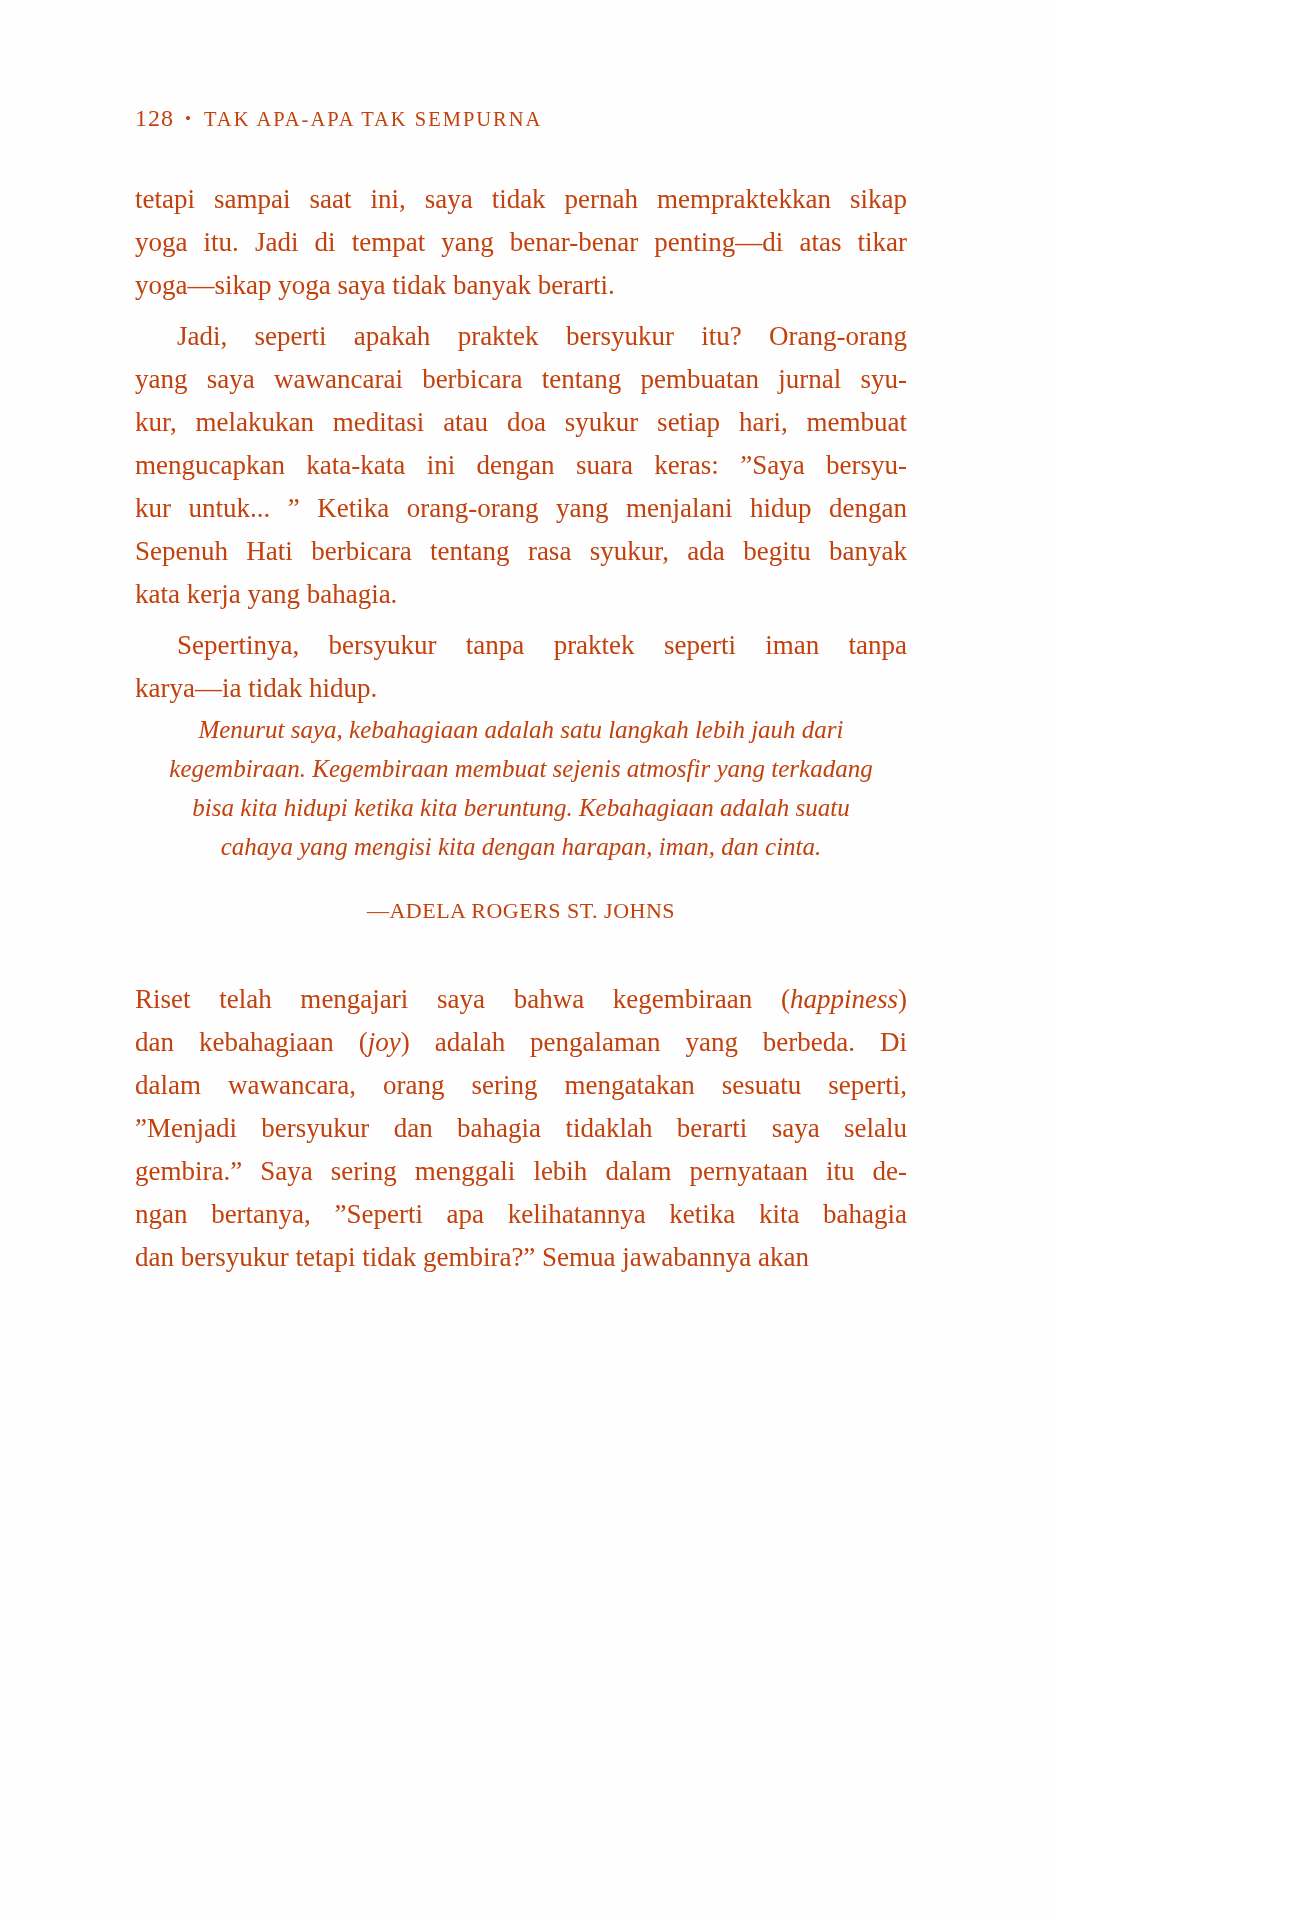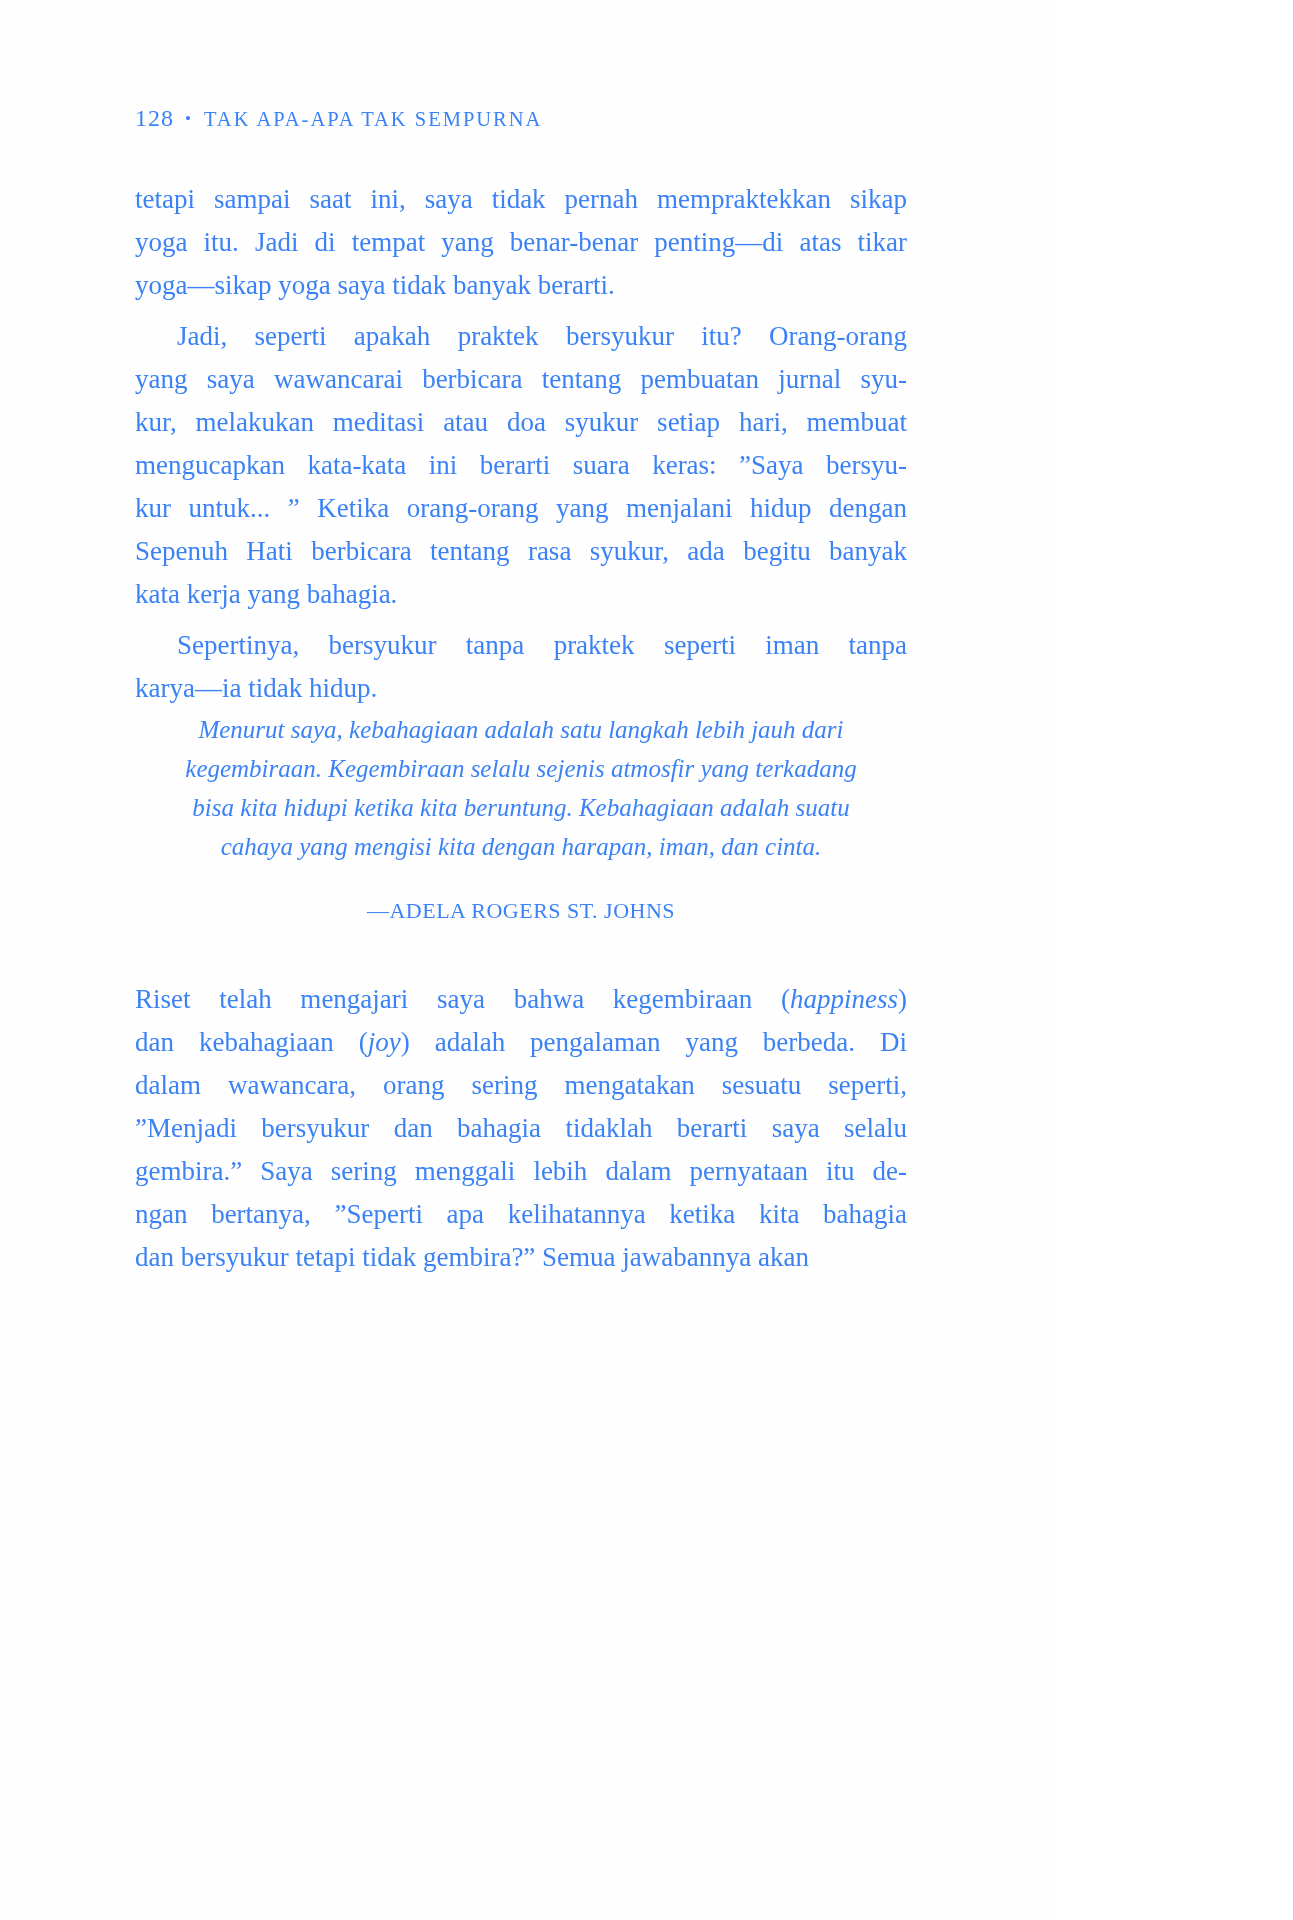--- a/index.html
+++ b/index.html
@@ -5,21 +5,21 @@
   html, body {
     margin: 0;
     padding: 0;
     background: #ffffff;
   }
   .page {
     position: relative;
     width: 1053px;
     height: 1920px;
     background: #fefefe;
-    color: #3b82f6;
+    color: #c2410c;
     font-family: "Liberation Serif", "DejaVu Serif", serif;
     box-sizing: border-box;
     padding: 105px 0 0 135px;
     overflow: hidden;
     border-radius: 8px;
   }
   .content {
     width: 772px;
   }
   .header {
@@ -96,35 +96,35 @@
     <div id="paras-top">
         <div class="para">
           <div class="line">tetapi sampai saat ini, saya tidak pernah mempraktekkan sikap</div>
           <div class="line">yoga itu. Jadi di tempat yang benar-benar penting—di atas tikar</div>
           <div class="line last">yoga—sikap yoga saya tidak banyak berarti.</div>
         </div>
         <div class="para">
           <div class="line first-indent">Jadi, seperti apakah praktek bersyukur itu? Orang-orang</div>
           <div class="line">yang saya wawancarai berbicara tentang pembuatan jurnal syu-</div>
           <div class="line">kur, melakukan meditasi atau doa syukur setiap hari, membuat</div>
-          <div class="line">mengucapkan kata-kata ini berarti suara keras: ”Saya bersyu-</div>
+          <div class="line">mengucapkan kata-kata ini dengan suara keras: ”Saya bersyu-</div>
           <div class="line">kur untuk... ” Ketika orang-orang yang menjalani hidup dengan</div>
           <div class="line">Sepenuh Hati berbicara tentang rasa syukur, ada begitu banyak</div>
           <div class="line last">kata kerja yang bahagia.</div>
         </div>
         <div class="para">
           <div class="line first-indent">Sepertinya, bersyukur tanpa praktek seperti iman tanpa</div>
           <div class="line last">karya—ia tidak hidup.</div>
         </div>
       </div>
 
 
     <div id="quote" class="quote">
         <div class="quote-line">Menurut saya, kebahagiaan adalah satu langkah lebih jauh dari</div>
-        <div class="quote-line">kegembiraan. Kegembiraan selalu sejenis atmosfir yang terkadang</div>
+        <div class="quote-line">kegembiraan. Kegembiraan membuat sejenis atmosfir yang terkadang</div>
         <div class="quote-line">bisa kita hidupi ketika kita beruntung. Kebahagiaan adalah suatu</div>
         <div class="quote-line">cahaya yang mengisi kita dengan harapan, iman, dan cinta.</div>
       </div>
 
     <div class="attribution">—ADELA ROGERS ST. JOHNS</div>
 
     <div id="paras-bottom" class="after-section">
         <div class="para">
           <div class="line">Riset telah mengajari saya bahwa kegembiraan (<i>happiness</i>)</div>
           <div class="line">dan kebahagiaan (<i>joy</i>) adalah pengalaman yang berbeda. Di</div>

